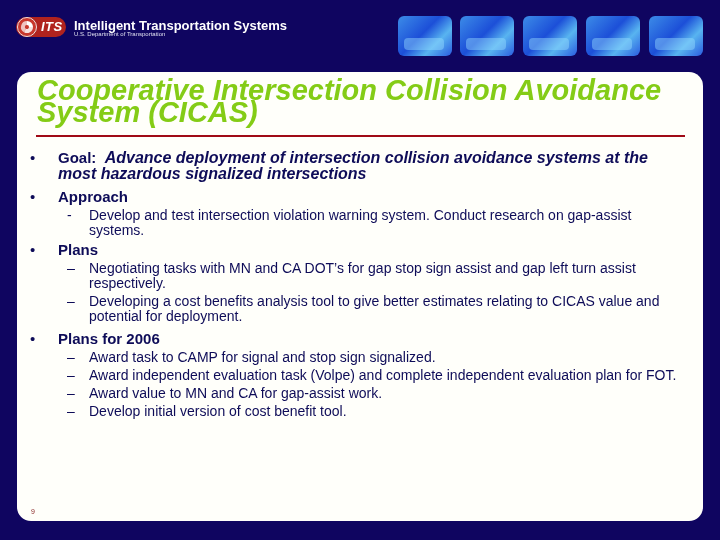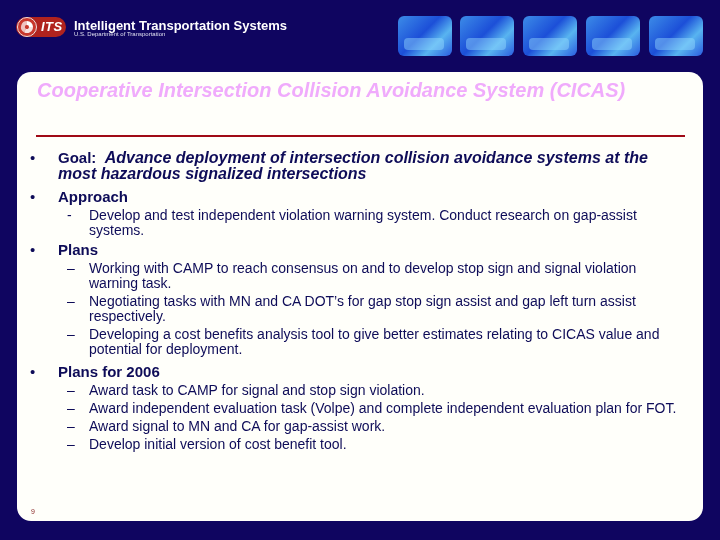--- a/index.html
+++ b/index.html
@@ -38,21 +38,21 @@
     .thumb::after {
       content: ""; position: absolute; left: 6px; bottom: 6px; width: 40px; height: 12px;
       border-radius: 4px; background: rgba(150,220,255,0.45);
     }
     .card {
       position: absolute; left: 17px; top: 72px; width: 686px; height: 449px;
       background: #fffffa; border-radius: 14px;
     }
     .title {
       position: absolute; left: 37px; top: 79px; width: 660px;
-      color: #f0abfc; font-size: 20px; font-weight: bold; font-style: italic; line-height: 22px;
+      color: #84cc16; font-size: 29px; font-weight: bold; font-style: italic; line-height: 22px;
     }
     .rule { position: absolute; left: 36px; top: 135px; width: 649px; height: 2px; background: #a00a16; }
     .body { position: absolute; left: 30px; top: 150px; width: 650px; color: #0e0c58; }
     .l1 { position: relative; padding-left: 28px; font-weight: bold; font-size: 15px; line-height: 16px; }
     .l1 .bullet { position: absolute; left: 0; top: 0; font-weight: normal; }
     .l1 .goal-text { font-style: italic; font-size: 16px; }
     .l2 { position: relative; padding-left: 59px; font-size: 14px; line-height: 15px; margin-top: 3px; font-weight: normal; }
     .l2 .dash { position: absolute; left: 37px; top: 0; }
     .gap-sm { height: 4px; }
     .gap-md { height: 7px; }
@@ -92,55 +92,54 @@
     <span class="bullet">•</span>
     <span>Goal:</span>&nbsp;
     <span class="goal-text">Advance deployment of intersection collision avoidance systems at the most hazardous signalized intersections</span>
   </div>
   <div class="gap-md"></div>
   <div class="l1">
     <span class="bullet">•</span>
     <span>Approach</span>
     <div class="l2" style="margin-left:-28px">
       <span class="dash">-</span>
-      <span>Develop and test independent violation warning system.  Conduct research on gap-assist systems.</span>
+      <span>Develop and test intersection violation warning system.  Conduct research on gap-assist systems.</span>
     </div>
   </div>
   <div class="gap-sm"></div>
   <div class="l1">
     <span class="bullet">•</span>
     <span>Plans</span>
     <div class="l2" style="margin-left:-28px">
       <span class="dash">–</span>
-      <span>Working with CAMP to reach consensus on and to develop stop sign and signal violation warning task.</span>
     </div>
     <div class="l2" style="margin-left:-28px">
       <span class="dash">–</span>
       <span>Negotiating tasks with MN and CA DOT’s for gap stop sign assist and gap left turn assist respectively.</span>
     </div>
     <div class="l2" style="margin-left:-28px">
       <span class="dash">–</span>
       <span>Developing a cost benefits analysis tool to give better estimates relating to CICAS value and potential for deployment.</span>
     </div>
   </div>
   <div class="gap-md"></div>
   <div class="l1">
     <span class="bullet">•</span>
     <span>Plans for 2006</span>
     <div class="l2" style="margin-left:-28px">
       <span class="dash">–</span>
-      <span>Award task to CAMP for signal and stop sign violation.</span>
+      <span>Award task to CAMP for signal and stop sign signalized.</span>
     </div>
     <div class="l2" style="margin-left:-28px">
       <span class="dash">–</span>
       <span>Award independent evaluation task (Volpe) and complete independent evaluation plan for FOT.</span>
     </div>
     <div class="l2" style="margin-left:-28px">
       <span class="dash">–</span>
-      <span>Award signal to MN and CA for gap-assist work.</span>
+      <span>Award value to MN and CA for gap-assist work.</span>
     </div>
     <div class="l2" style="margin-left:-28px">
       <span class="dash">–</span>
       <span>Develop initial version of cost benefit tool.</span>
     </div>
   </div>
 </div>
 
 <div class="slide-num">9</div>
 

